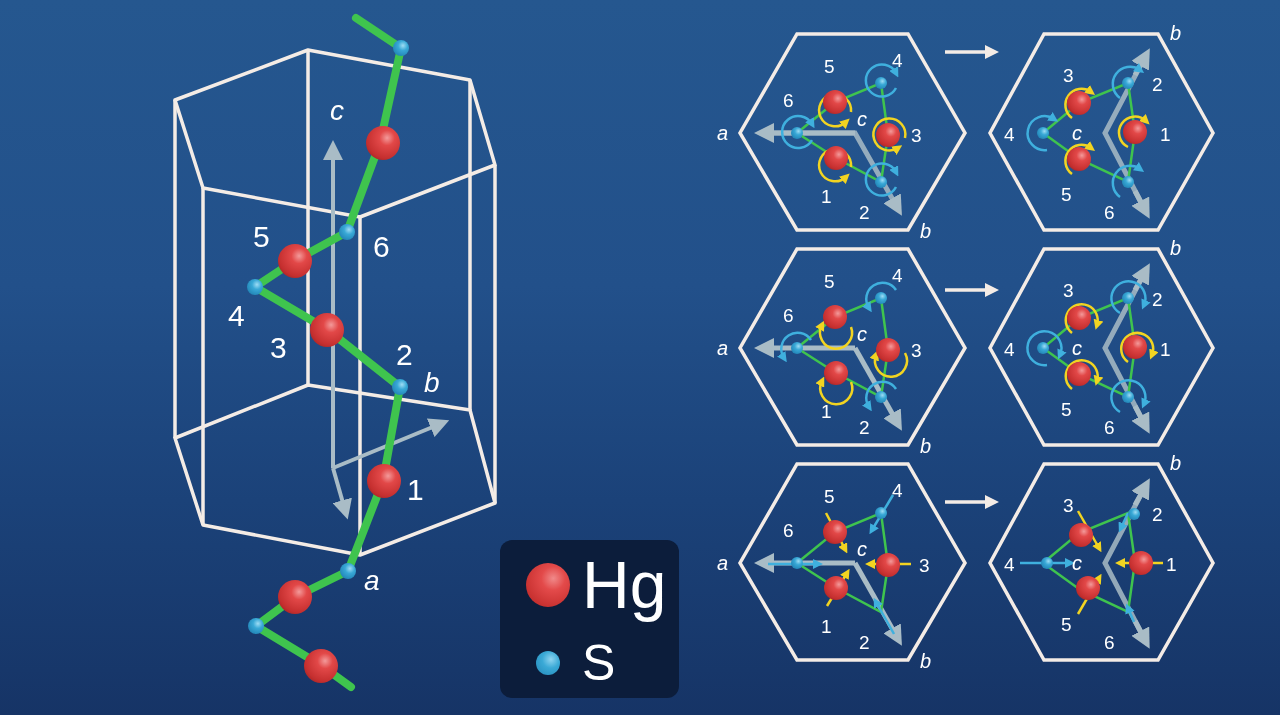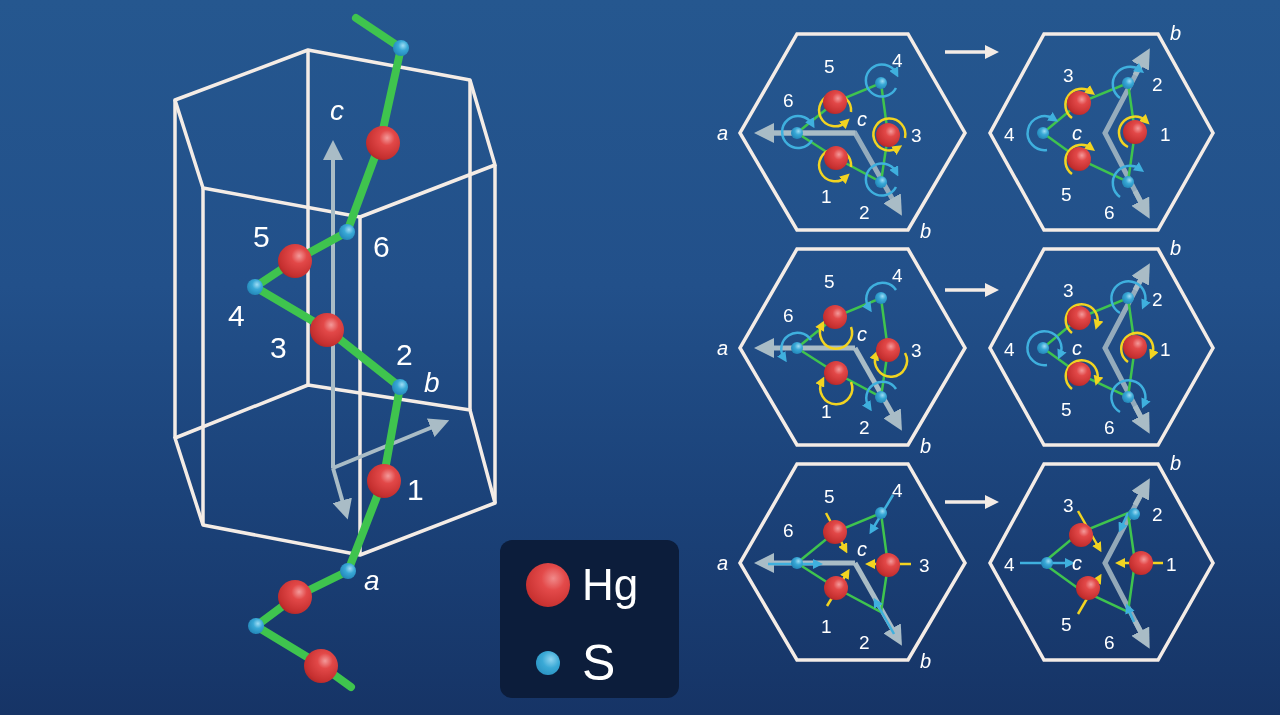--- a/index.html
+++ b/index.html
@@ -11,21 +11,21 @@
   .lbl{font-size:30px;}
   .lbl-it{font-size:28px;font-style:italic;}
   .hlbl{font-size:19px;}
   .hlbl-it{font-size:20px;font-style:italic;}
   .legend{position:absolute;left:500px;top:540px;width:179px;height:158px;background:#0c1d3b;border-radius:12px;}
   .legend-row{position:absolute;display:flex;align-items:center;color:#fff;}
   .legend-hg{left:26px;top:20px;}
   .legend-s{left:36px;top:98px;}
   .ball-hg{width:44px;height:44px;border-radius:50%;background:radial-gradient(circle at 62% 35%,#f08a8a 0%,#e34a4a 30%,#c7302f 75%,#a52424 100%);}
   .ball-s{width:24px;height:24px;border-radius:50%;background:radial-gradient(circle at 62% 35%,#8fd4f0 0%,#3aa9d6 40%,#2287b8 100%);}
-  .legend-text-hg{font-size:44px;margin-left:12px;line-height:50px;}
+  .legend-text-hg{font-size:66px;margin-left:12px;line-height:50px;}
   .legend-text-s{font-size:50px;margin-left:22px;line-height:50px;}
 </style>
 </head>
 <body>
 
 <svg id="stage" width="1280" height="715" viewBox="0 0 1280 715">
   <defs>
     <radialGradient id="gHg" cx="0.62" cy="0.35" r="0.75">
       <stop offset="0" stop-color="#f39a9a"></stop>
       <stop offset="0.3" stop-color="#e24848"></stop>

